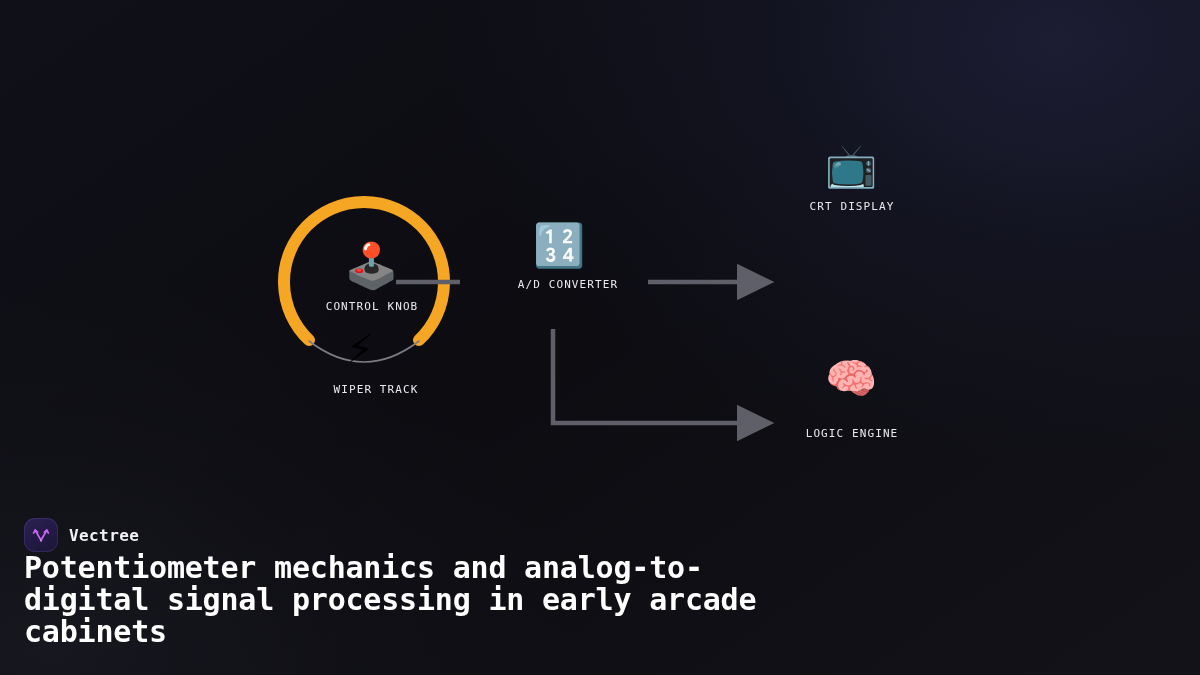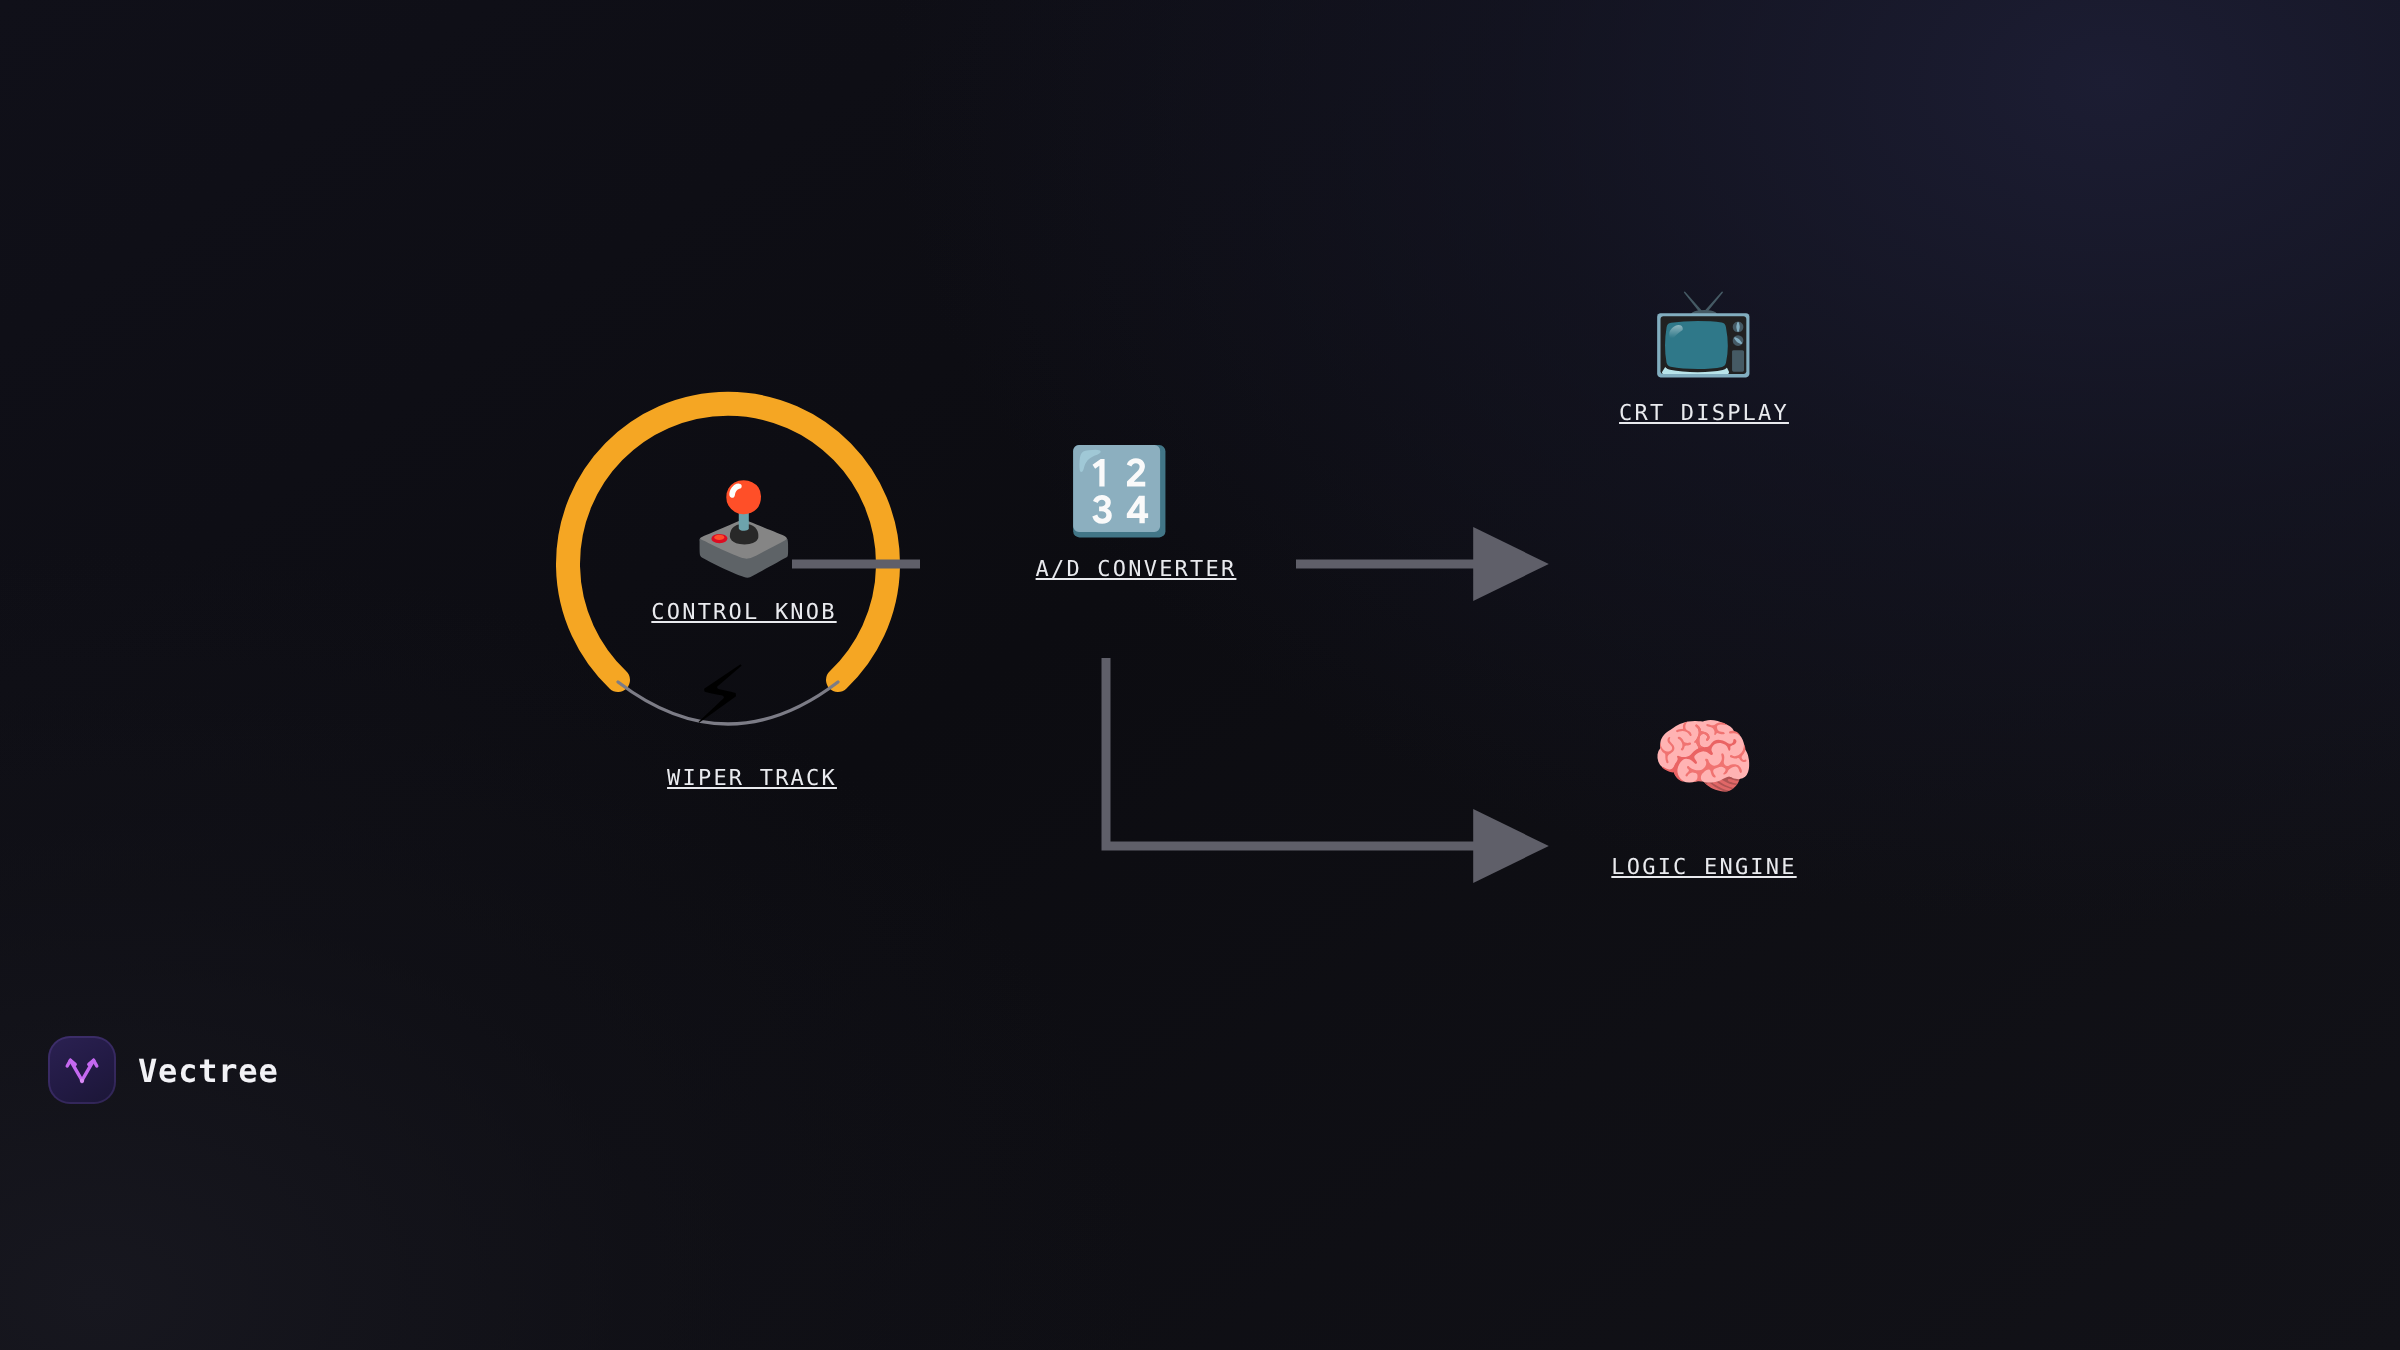--- a/index.html
+++ b/index.html
@@ -48,21 +48,20 @@
     display:block;
     text-align:center;
   }
   .node .caption {
     margin-top:9px;
     font-family:"DejaVu Sans Mono","Liberation Mono",monospace;
     font-size:11px;
     letter-spacing:1.1px;
     color:#e9eaee;
     text-align:left;
-    text-decoration:underline;
   }
 
   
   #node-knob        { left:372px; top:278px; }
   #node-knob .glyph { font-size:44px; }
   #node-knob .caption { margin-top:12px; }
 
   #node-wiper        { left:360px; top:362px; }
   #node-wiper .glyph { font-size:40px; }
   #node-wiper .caption { margin-top:14px;padding-left:32px; }
@@ -190,16 +189,17 @@
             <path d="M5.2 6.2 L7.6 8.2"></path>
             <path d="M16.8 6.2 L18.4 9.0"></path>
             <path d="M16.8 6.2 L14.4 8.2"></path>
           </g>
           <circle cx="11" cy="16.4" r="1.1" fill="#d98bf5"></circle>
         </svg>
       </span>
       <span id="brand-name">Vectree</span>
     </div>
 
+    <h1 id="headline">Potentiometer mechanics and analog-to-digital signal processing in early arcade cabinets</h1>
 
   </div>
 
 </div>
 
 </body></html>

